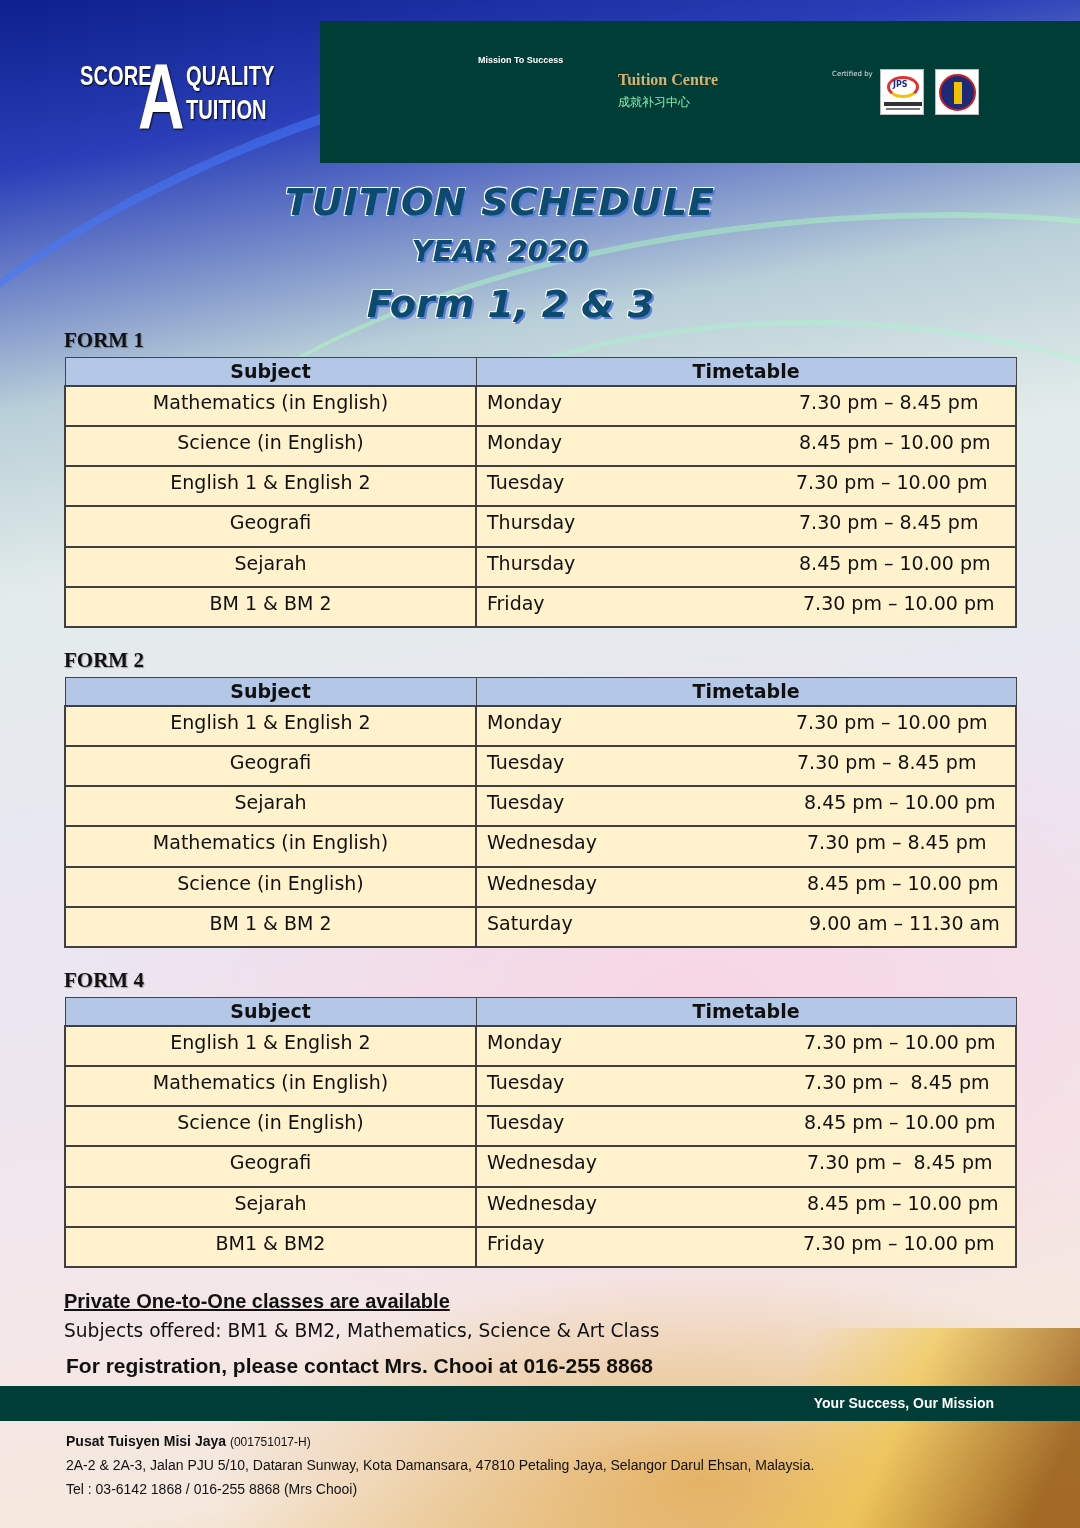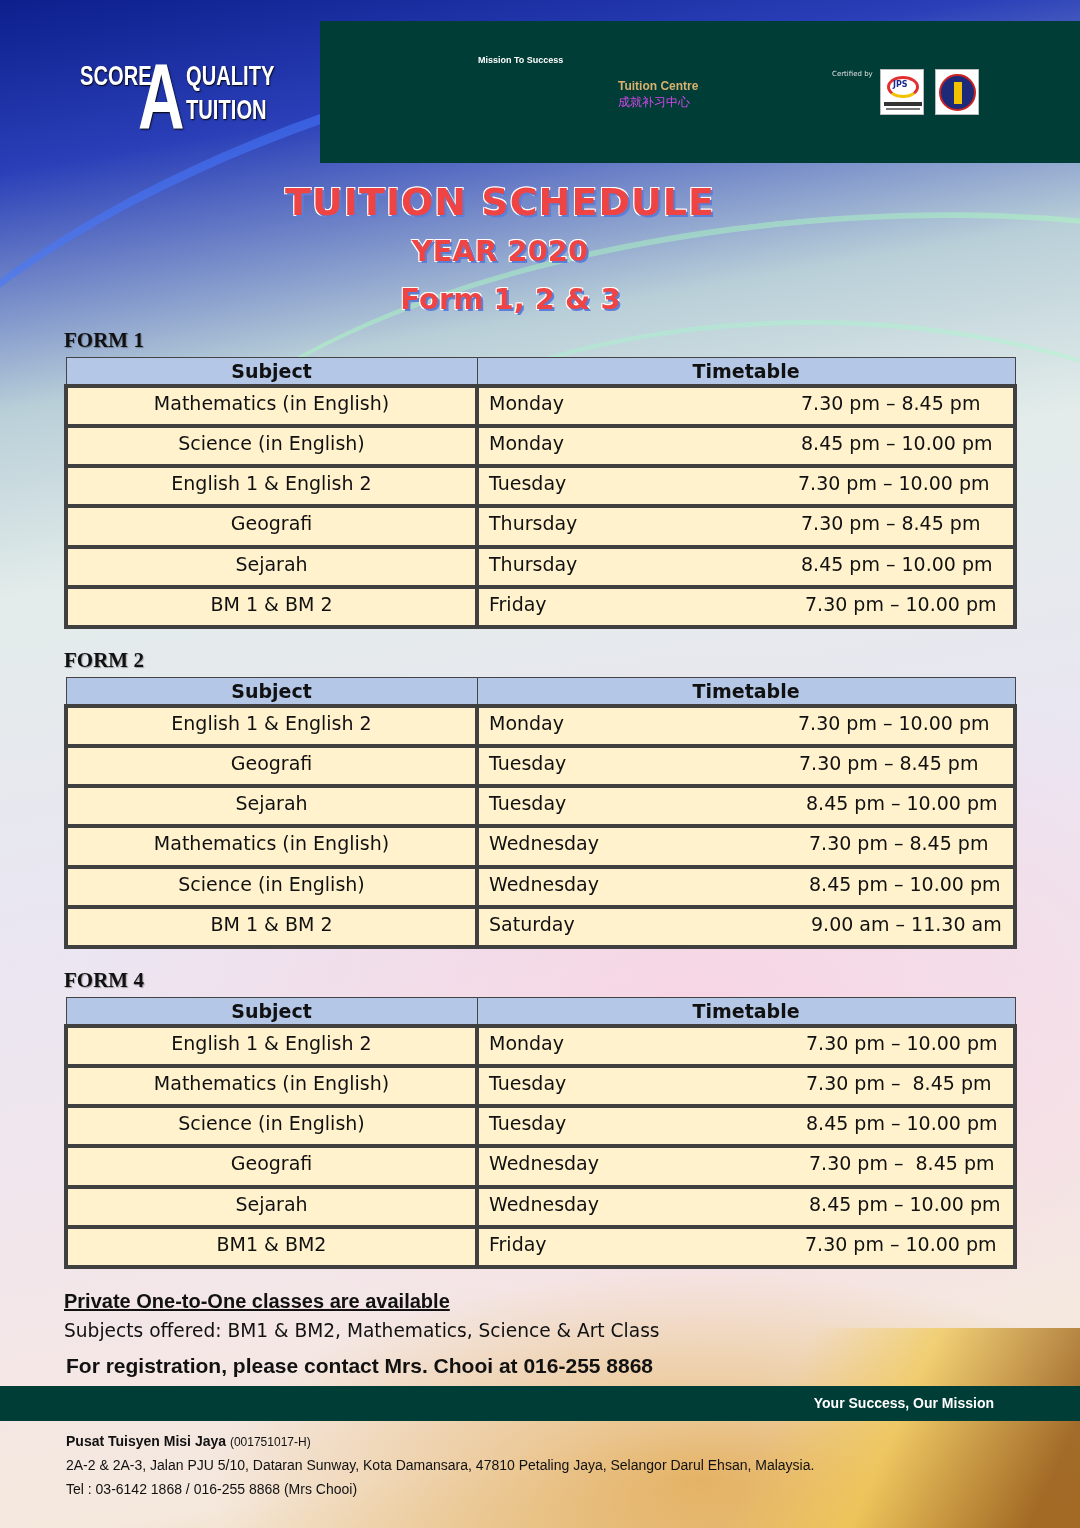--- a/index.html
+++ b/index.html
@@ -28,46 +28,46 @@
     .score-logo .big-a { position:absolute; left:58px; top:-4px; font-size:92px; line-height:92px; transform: scaleX(0.7); transform-origin:left; }
     .score-logo .w2 { position:absolute; left:106px; top:6px; font-size:28px; transform: scaleX(0.72); transform-origin:left; white-space:nowrap;}
     .score-logo .w3 { position:absolute; left:106px; top:40px; font-size:28px; transform: scaleX(0.72); transform-origin:left; white-space:nowrap;}
 
     .brand-bar { position:absolute; left:320px; top:21px; width:760px; height:142px; background:#003d36; }
     .misi { position:absolute; left:70px; top:38px; font-family:"Liberation Sans", sans-serif; font-weight:bold;
       font-size:50px; line-height:50px; letter-spacing:-1px; }
     .misi .w { color:#fff; }
     .misi .j { color:#6cc04a; }
     .mission-tag { position:absolute; left:158px; top:34px; color:#fff; font-size:9px; font-weight:bold; font-family:"Liberation Sans", sans-serif; }
-    .tuition-centre { position:absolute; left:298px; top:58px; color:#d8b070; font-size:12px; font-weight:bold; font-family:Liberation Sans, sans-serif; }
-    .chinese { position:absolute; left:298px; top:73px; color:#d946ef; font-size:12px; font-family:"DejaVu Sans", sans-serif; }
+    .tuition-centre { position:absolute; left:298px; top:50px; color:#d8b070; font-size:16px; font-weight:bold; font-family:Liberation Serif, serif; }
+    .chinese { position:absolute; left:298px; top:73px; color:#86efac; font-size:12px; font-family:"DejaVu Sans", sans-serif; }
     .certified { position:absolute; left:512px; top:49px; color:#e0e0e0; font-size:7px; }
     .cert-jps { position:absolute; left:560px; top:48px; width:44px; height:46px; background:#fff; border:1px solid #bbb; }
     .cert-jps .ring { position:absolute; left:6px; top:6px; width:32px; height:22px; border-radius:50%;
       border:3px solid #e23030; border-bottom-color:#f2c200; }
     .cert-jps .lbl { position:absolute; left:12px; top:10px; font-size:8px; font-weight:bold; color:#1a2a8c; }
     .cert-jps .ar { position:absolute; left:3px; top:32px; width:38px; height:4px; background:#333; }
     .cert-jps .ar2 { position:absolute; left:5px; top:38px; width:34px; height:2px; background:#777; }
     .cert-kpm { position:absolute; left:615px; top:48px; width:44px; height:46px; background:#fff; border:1px solid #bbb; }
     .cert-kpm .disc { position:absolute; left:3px; top:4px; width:37px; height:37px; border-radius:50%; background:#1d2a7a; border:2px solid #c22; }
     .cert-kpm .disc::after { content:""; position:absolute; left:13px; top:6px; width:8px; height:22px; background:#f2c200; }
 
     
     .title { position:absolute; left:0; width:1000px; text-align:center; font-family:"DejaVu Sans", sans-serif;
-      font-weight:bold; color:#ef4444; text-shadow: 2px 2px 0 #5b7fd6, -1px -1px 0 #fff, 1px -1px 0 #fff, -1px 1px 0 #fff; }
+      font-weight:bold; color:#0c4a6e; text-shadow: 2px 2px 0 #5b7fd6, -1px -1px 0 #fff, 1px -1px 0 #fff, -1px 1px 0 #fff; font-style: italic; }
     .t1 { top:180px; font-size:38px; letter-spacing:1px; }
     .t2 { top:234px; font-size:29px; }
-    .t3 { top:282px; font-size:29px;padding-left:21px; }
+    .t3 { top:282px; font-size:38px;padding-left:21px; }
 
     
     .form-label { position:absolute; left:64px; font-size:21px; font-weight:bold; color:#111;
       font-family:Liberation Serif, serif; text-shadow: 1px 1px 1px rgba(0,0,0,0.3); }
     table.sched { position:absolute; left:64px; width:953px; border-collapse:collapse; font-family:"DejaVu Sans", sans-serif; }
     table.sched th { background:#b4c7e7; height:28px; font-size:19px; font-weight:bold; color:#111; border:1px solid #444; }
-    table.sched td { background:#fff2cc; height:40.3px; font-size:19px; color:#111; border:4px solid #404040; vertical-align:top; padding-top:4px; }
+    table.sched td { background:#fff2cc; height:40.3px; font-size:19px; color:#111; border:2px solid #404040; vertical-align:top; padding-top:4px; }
     table.sched td.subj { width:411px; text-align:center; }
     table.sched td.tt { position:relative; padding-left:10px; }
     table.sched td.tt .day { position:absolute; left:10px; top:4px; }
     table.sched td.tt .time { position:absolute; left:320px; top:4px; white-space:pre; }
 
     
     .private { position:absolute; left:64px; top:1290px; font-size:20px; font-weight:bold; color:#111; text-decoration:underline;
       font-family:"Liberation Sans", sans-serif; }
     .offered { position:absolute; left:64px; top:1318px; font-size:20px; color:#111; font-family:"DejaVu Sans", sans-serif; transform:scaleX(0.93); transform-origin:left; white-space:nowrap; }
     .register { position:absolute; left:66px; top:1354px; font-size:21px; font-weight:bold; color:#111; font-family:"Liberation Sans", sans-serif; }

